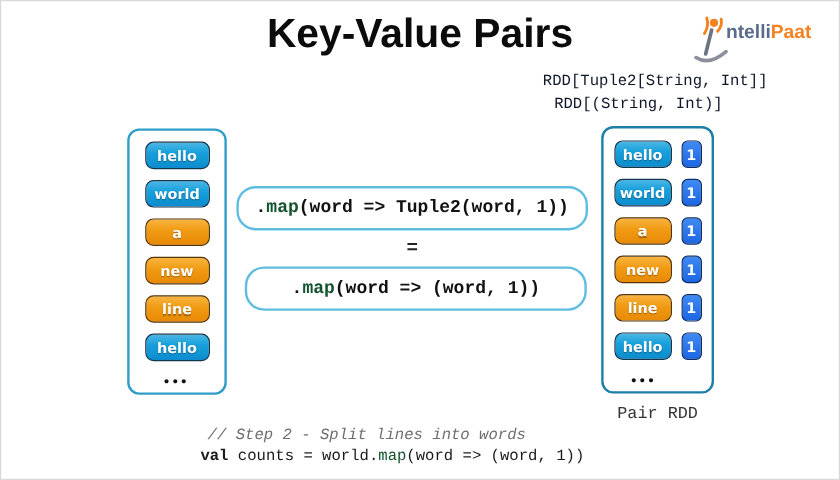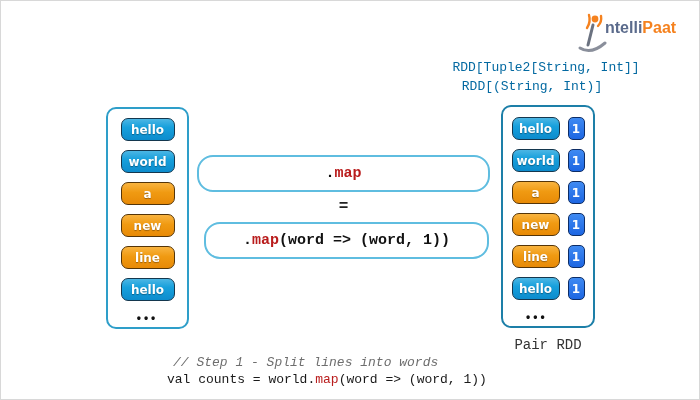--- a/index.html
+++ b/index.html
@@ -15,21 +15,21 @@
   }
 
   
   .logo { position:absolute; top:9px; left:577px; width:120px; height:48px; }
   .logo svg { position:absolute; left:0; top:2px; }
   .logo .txt { position:absolute; left:27px; top:9px; font-size:16px; font-weight:bold; letter-spacing:0px; }
   .logo .blue-part { color:#5b6b8c; }
   .logo .orange-part { color:#f5821f; }
 
   
-  .lbl { position:absolute; font-family:"Liberation Mono", monospace; font-size:13px; color:#0369a1; white-space:pre; }
+  .lbl { position:absolute; font-family:"Liberation Mono", monospace; font-size:13px; color:#0f172a; white-space:pre; }
   .left-lbl  { left:112px; top:80px; }
   .right-lbl1 { left:415px; top:59px; width:260px; text-align:center; }
   .right-lbl2 { left:401px; top:78px; width:260px; text-align:center; }
 
   
   .container {
     position:absolute; background:#fff; border-radius:10px; box-sizing:border-box;
     display:flex; flex-direction:column; align-items:center;
   }
   .left-cont  { left:105px; top:106px; width:83px; height:222px; border:2px solid #2e9ec9; padding-top:9px; gap:9px; }
@@ -58,47 +58,48 @@
 
   
   .codebox {
     position:absolute; background:#fff; border:2px solid #5fbde0; border-radius:16px;
     box-sizing:border-box; font-family:"Liberation Mono", monospace; font-size:15px;
     font-weight:bold; color:#111; display:flex; align-items:center; justify-content:center;
     white-space:pre;
   }
   .box1 { left:196px; top:154px; width:293px; height:37px; }
   .box2 { left:203px; top:221px; width:285px; height:37px; }
-  .kw { color:#b91c1c; }
+  .kw { color:#14532d; }
 
   .equals {
     position:absolute; left:196px; top:197px; width:293px; text-align:center;
     font-family:"Liberation Mono", monospace; font-weight:bold; font-size:16px; color:#222;
   }
 
   .caption {
     position:absolute; left:500px; top:336px; width:94px; text-align:center;
     font-family:"Liberation Mono", monospace; font-weight:normal; font-size:14px; color:#333;
   }
 
   .comment {
     position:absolute; left:172px; top:354px; font-family:"Liberation Mono", monospace;
     font-style:italic; font-size:13px; color:#6e6e6e; white-space:pre;
   }
   .bottomcode {
     position:absolute; left:166px; top:371px; font-family:"Liberation Mono", monospace;
     font-size:13px; color:#1a1a1a; white-space:pre;
   }
-  .bottomcode .b { font-weight:normal; }
+  .bottomcode .b { font-weight:bold; }
 </style>
 </head>
 <body>
 
 <div id="stage">
 
+  <div class="title">Key-Value Pairs</div>
 
   <div class="logo">
     <svg width="30" height="44" viewBox="0 0 30 44">
       <path d="M2,36 Q13,43 27,31" stroke="#8a8f9b" stroke-width="3" fill="none" stroke-linecap="round"></path>
       <line x1="15" y1="13" x2="10" y2="33" stroke="#6b7280" stroke-width="3" stroke-linecap="round"></line>
       <circle cx="17" cy="7" r="3.4" fill="#f5821f"></circle>
       <path d="M9,16 Q13,10 11,3" stroke="#f5821f" stroke-width="2.4" fill="none" stroke-linecap="round"></path>
       <path d="M20,14 Q24,10 23,4" stroke="#f5821f" stroke-width="2.4" fill="none" stroke-linecap="round"></path>
     </svg>
     <span class="txt"><span class="blue-part">ntelli</span><span class="orange-part">Paat</span></span>
@@ -110,21 +111,21 @@
   <div class="container left-cont">
     <div class="wbox blue">hello</div>
     <div class="wbox blue">world</div>
     <div class="wbox orange">a</div>
     <div class="wbox orange">new</div>
     <div class="wbox orange">line</div>
     <div class="wbox blue">hello</div>
     <div class="dots">•••</div>
   </div>
 
-  <div class="codebox box1"><span>.</span><span class="kw">map</span></div>
+  <div class="codebox box1"><span>.</span><span class="kw">map</span><span>(word =&gt; Tuple2(word, 1))</span></div>
 
   <div class="equals">=</div>
 
   <div class="codebox box2"><span>.</span><span class="kw">map</span><span>(word =&gt; (word, 1))</span></div>
 
   <div class="container right-cont">
     <div class="rrow">
       <div class="wbox blue">hello</div>
       <div class="vbox">1</div>
     </div>
@@ -146,16 +147,16 @@
     </div>
     <div class="rrow">
       <div class="wbox blue">hello</div>
       <div class="vbox">1</div>
     </div>
     <div class="dots">•••</div>
   </div>
 
   <div class="caption">Pair RDD</div>
 
-  <div class="comment">// Step 1 - Split lines into words</div>
+  <div class="comment">// Step 2 - Split lines into words</div>
   <div class="bottomcode"><span class="b">val</span><span> counts = world.</span><span class="kw">map</span><span>(word =&gt; (word, 1))</span></div>
 
 </div>
 
 </body></html>

